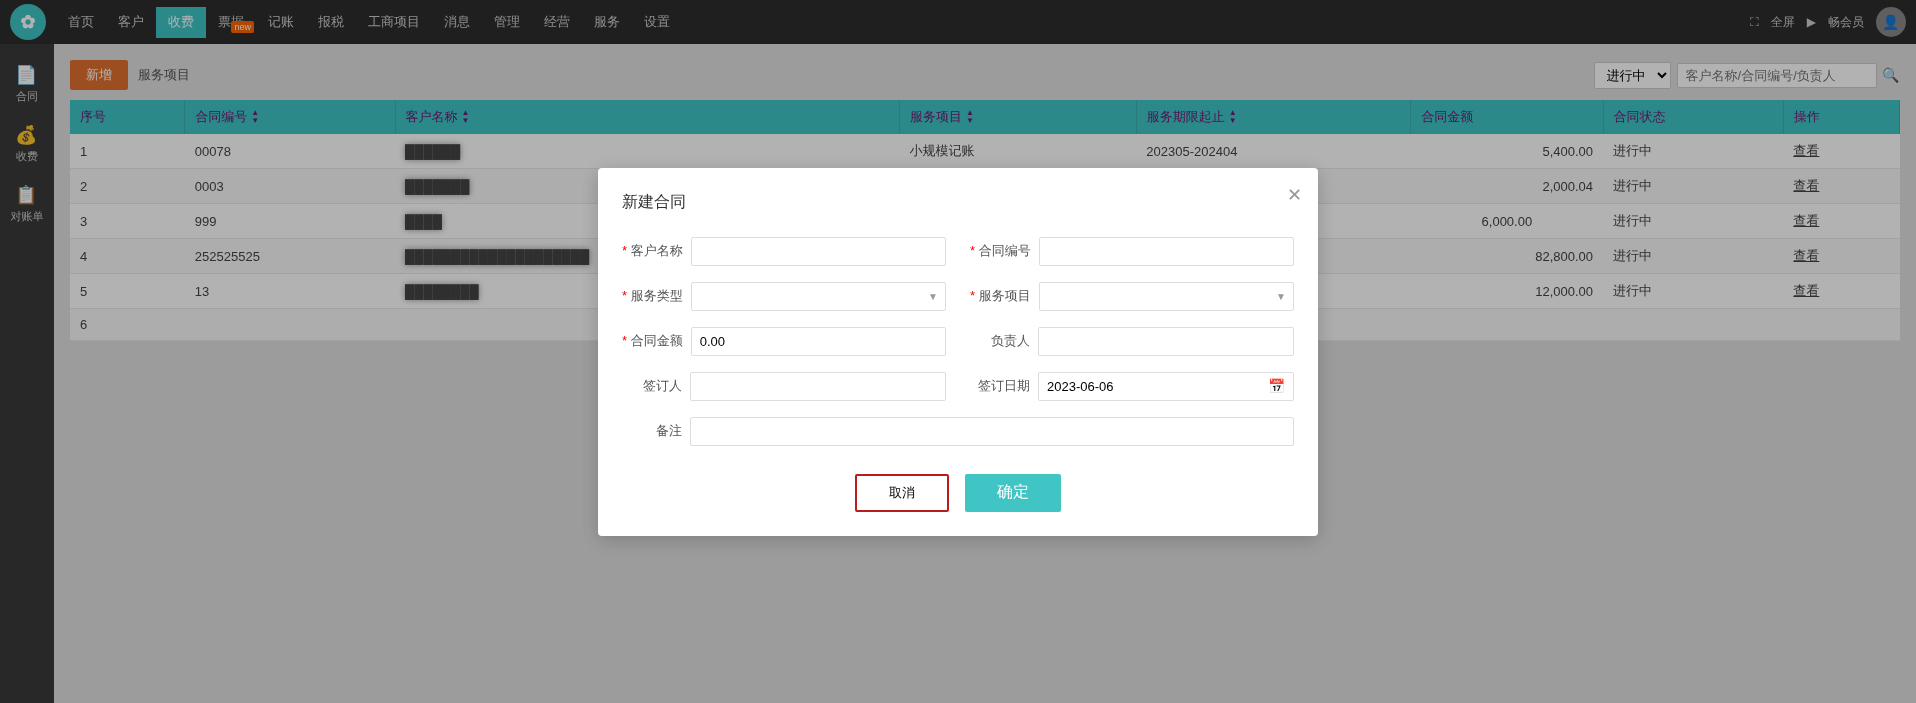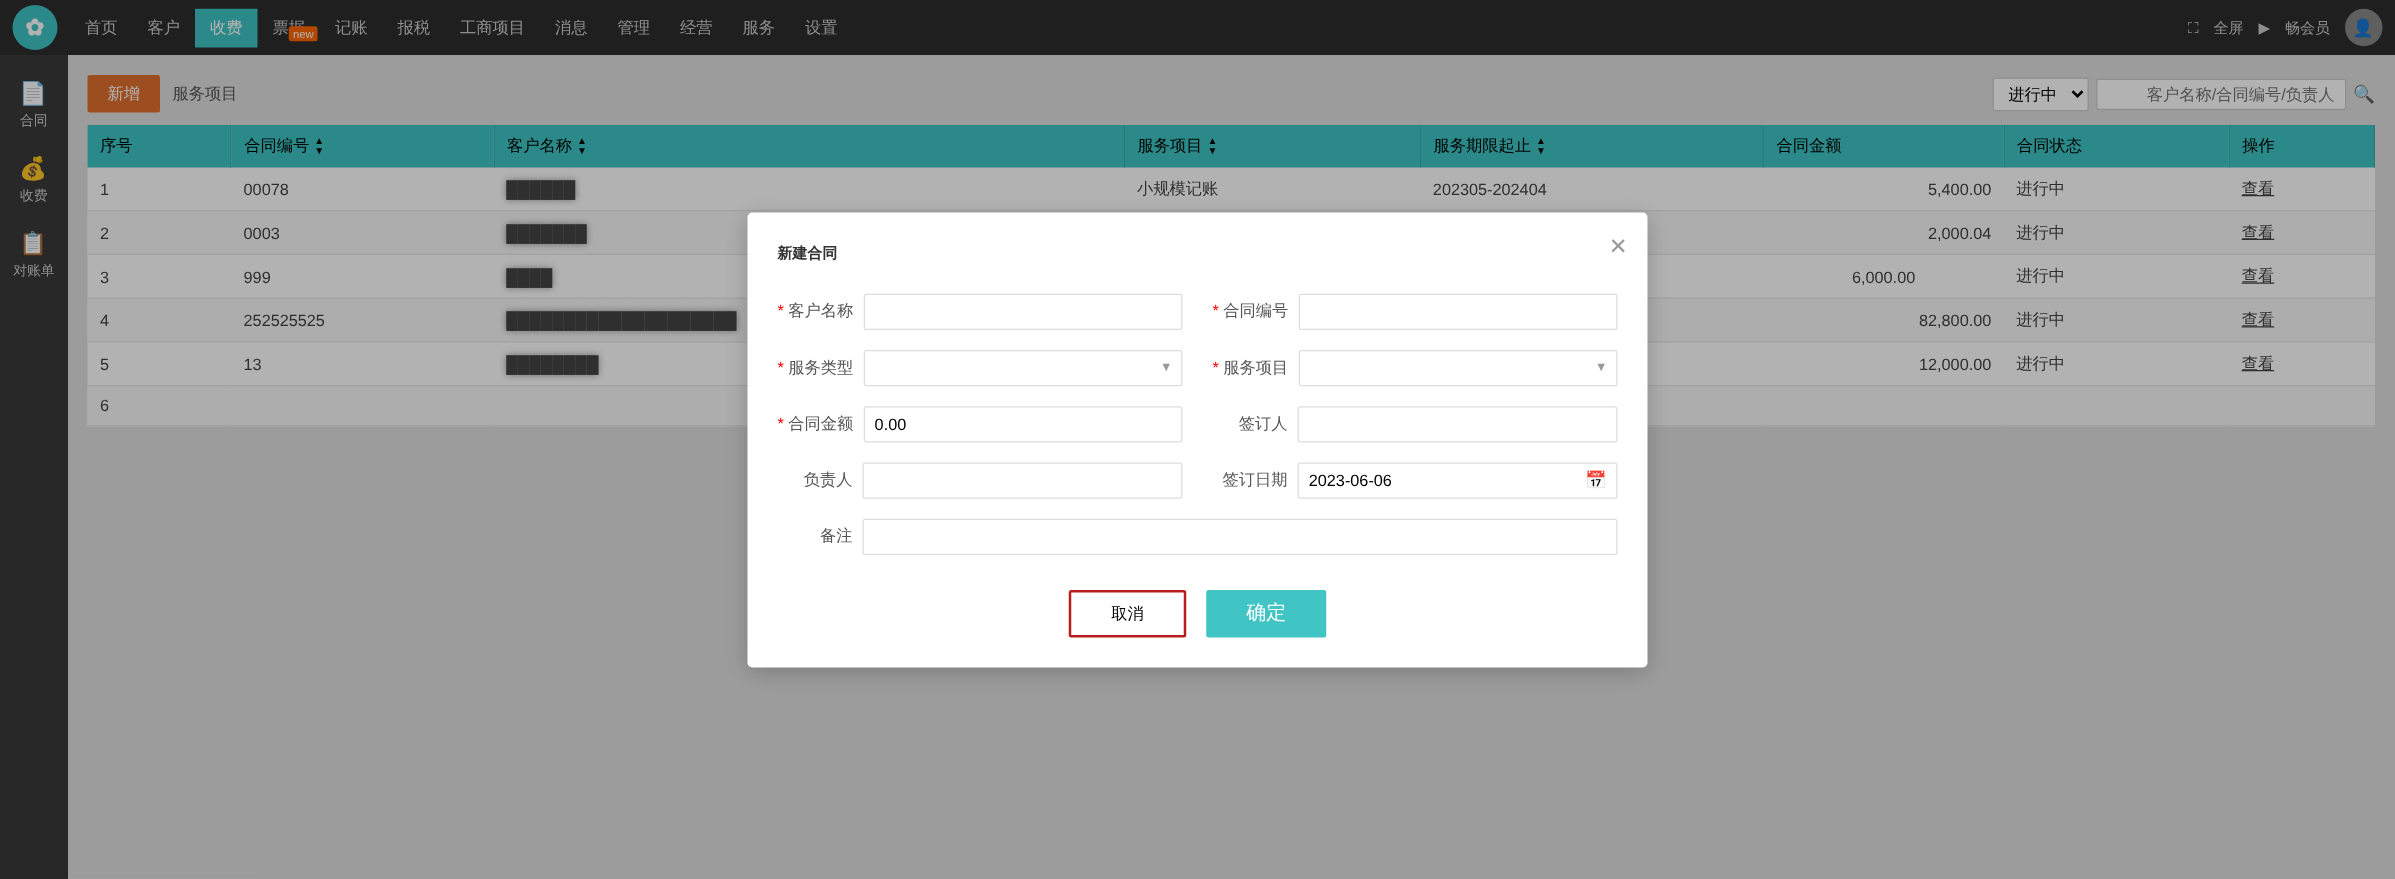--- a/index.html
+++ b/index.html
@@ -121,35 +121,34 @@
       cursor: pointer;
       border-radius: 2px;
     }
     .search-box {
       border: 1px solid #ccc;
       padding: 4px 8px;
       font-size: 13px;
       background: white;
       border-radius: 2px;
       width: 200px;
-      text-align: right;
     }
     .search-icon-btn {
       background: none; border: none; cursor: pointer; color: #666; font-size: 14px;
     }
 
     
     .data-table {
       width: 100%;
       border-collapse: collapse;
       background: white;
     }
     .data-table thead tr {
       background: #40c4c4;
-      color: #000000;
+      color: #701a75;
     }
     .data-table thead th {
       padding: 8px 10px;
       text-align: left;
       font-weight: normal;
       font-size: 13px;
       border-right: 1px solid #38b0b0;
     }
     .data-table tbody tr {
       border-bottom: 1px solid #e8e8e8;
@@ -184,22 +183,22 @@
     
     .modal {
       background: white;
       border-radius: 4px;
       width: 720px;
       padding: 24px;
       position: relative;
       box-shadow: 0 4px 20px rgba(0,0,0,0.2);
     }
     .modal-title {
-      font-size: 12px;
-      font-weight: bold;
+      font-size: 16px;
+      font-weight: normal;
       color: #333;
       margin-bottom: 24px;
     }
     .modal-close {
       position: absolute;
       top: 16px; right: 16px;
       background: none; border: none;
       font-size: 18px; cursor: pointer; color: #999;
     }
     .form-grid {
@@ -486,26 +485,26 @@
         <div class="form-select-wrap">
           <select></select>
         </div>
       </div>
 
       <div class="form-row">
         <span class="form-label required">合同金额</span>
         <input class="form-input" type="text" value="0.00" style="">
       </div>
       <div class="form-row">
+        <span class="form-label">负责人</span>
+        <input class="form-input" type="text" style="">
+      </div>
+
+      <div class="form-row">
         <span class="form-label">签订人</span>
-        <input class="form-input" type="text" style="">
-      </div>
-
-      <div class="form-row">
-        <span class="form-label">负责人</span>
         <input class="form-input" type="text" style="">
       </div>
       <div class="form-row">
         <span class="form-label">签订日期</span>
         <div class="date-input-wrap">
           <input class="form-input" type="text" style="width: 100%; padding-right: 28px;" value="2023-06-06">
           <span class="date-icon">📅</span>
         </div>
       </div>
 

